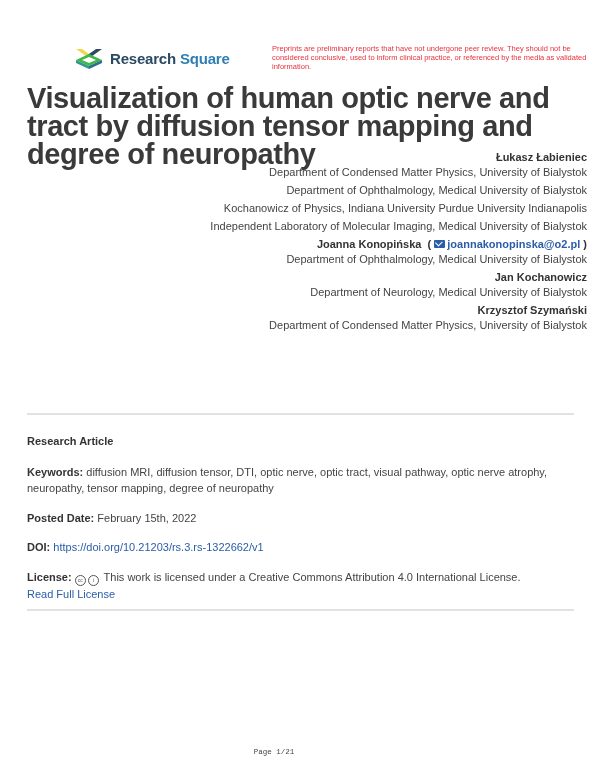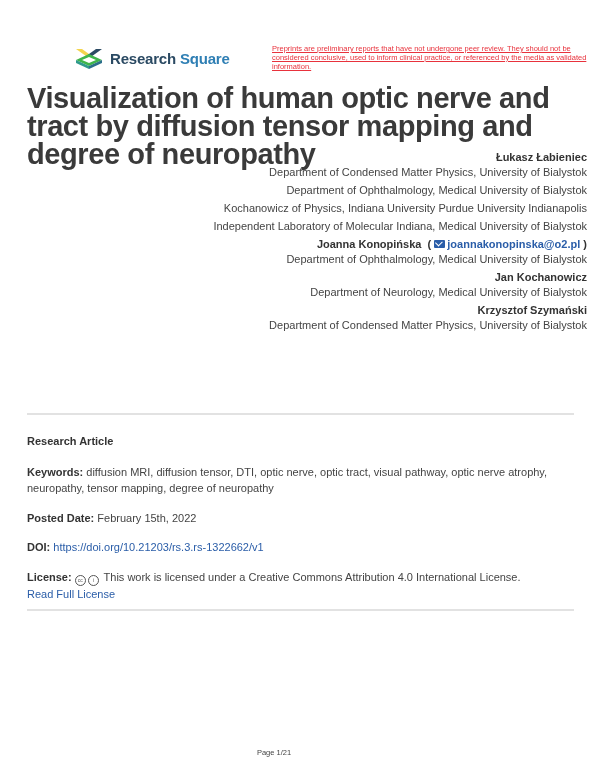--- a/index.html
+++ b/index.html
@@ -4,42 +4,42 @@
 <style>
   html, body { margin: 0; padding: 0; background: #ffffff; }
   body { width: 600px; height: 776px; position: relative; overflow: hidden;
          font-family: "Liberation Sans", "DejaVu Sans", sans-serif; color: #333; }
 
   .header { position: absolute; top: 44px; left: 0; width: 600px; height: 30px; }
   .logo { position: absolute; left: 74px; top: 2px; display: flex; align-items: center; }
   .logo svg { width: 30px; height: 24px; }
   .logo-text { margin-left: 6px; font-size: 15px; font-weight: bold; color: #2b4a63; letter-spacing: -0.2px; }
   .logo-text .sq { color: #2f7fb4; }
-  .disclaimer { position: absolute; left: 272px; top: 0px; width: 325px; font-size: 7.5px; line-height: 9px; color: #e8323c; text-decoration: underline; }
+  .disclaimer { position: absolute; left: 272px; top: 0px; width: 325px; font-size: 7.5px; line-height: 9px; color: #e8323c; }
 
   .title { position: absolute; left: 27px; top: 84px; width: 560px; font-size: 29px; line-height: 28px;
            font-weight: bold; color: #3a3a3a; letter-spacing: -0.4px; margin: 0; }
 
   .authors { position: absolute; left: 27px; top: 150px; width: 560px; text-align: right; }
   .author { margin-bottom: 3px; }
   .author-name { font-size: 11px; font-weight: bold; color: #333; line-height: 15px; }
   .author-aff { font-size: 11px; color: #444; line-height: 15px; padding-left: 9px; }
   .email-wrap { font-weight: bold; }
   .email-link { color: #2a5da8; text-decoration: none; font-weight: bold; margin-top: 12px; }
   .mail-icon { display: inline-block; width: 11px; height: 8px; background: #2a5da8; border-radius: 1px; position: relative; vertical-align: 0px; margin-right: 2px; }
   .mail-icon::after { content: ""; position: absolute; left: 2px; top: 0px; width: 5px; height: 4px; border-left: 1px solid #fff; border-bottom: 1px solid #fff; transform: rotate(-45deg); transform-origin: 0 0; left: 1px; top: 3px; }
 
   .divider { position: absolute; left: 27px; width: 547px; height: 2px; background: #e2e2e2; }
 
   .meta { position: absolute; left: 27px; width: 555px; font-size: 11px; line-height: 16px; color: #444; }
   .meta b { color: #333; }
   .link { color: #2a5da8; text-decoration: none; }
   .cc-icon { display: inline-block; width: 9px; height: 9px; border: 1px solid #555; border-radius: 50%; font-size: 5px; line-height: 9px; text-align: center; vertical-align: -1px; color: #555; margin-right: 2px; }
 
-  .footer { position: absolute; top: 748px; left: 0; width: 548px; text-align: center; font-family: Liberation Sans, sans-serif; font-size: 7.5px; color: #444; }
+  .footer { position: absolute; top: 748px; left: 0; width: 548px; text-align: center; font-family: Liberation Mono, monospace; font-size: 7.5px; color: #444; }
 </style>
 </head>
 <body>
 
 <div class="header">
   <div class="logo">
     <svg viewBox="0 0 30 24">
       <polygon points="2,3 8,3 15,8 12,10" fill="#f3d54e"></polygon>
       <polygon points="28,3 22,3 8,13 14,13" fill="#2b4a63"></polygon>
       <polygon points="2,14 15,8 28,14 15,20" fill="#3fb54a"></polygon>
@@ -59,21 +59,21 @@
     <div class="author-name">Łukasz Łabieniec</div>
     <div class="author-aff">Department of Condensed Matter Physics, University of Bialystok</div>
   </div>
   <div class="author">
     <div class="author-aff">Department of Ophthalmology, Medical University of Bialystok</div>
   </div>
   <div class="author">
     <div class="author-aff">Kochanowicz of Physics, Indiana University Purdue University Indianapolis</div>
   </div>
   <div class="author">
-    <div class="author-aff">Independent Laboratory of Molecular Indiana, Medical University of Bialystok</div>
+    <div class="author-aff">Independent Laboratory of Molecular Imaging, Medical University of Bialystok</div>
   </div>
   <div class="author">
     <div class="author-name">
       <span>Joanna Konopińska</span>
       &nbsp;<span class="email-wrap">(</span>
       <a class="email-link"><span class="mail-icon"></span><span>joannakonopinska@o2.pl</span></a>
       <span class="email-wrap">)</span>
     </div>
     <div class="author-aff">Department of Ophthalmology, Medical University of Bialystok</div>
   </div>

